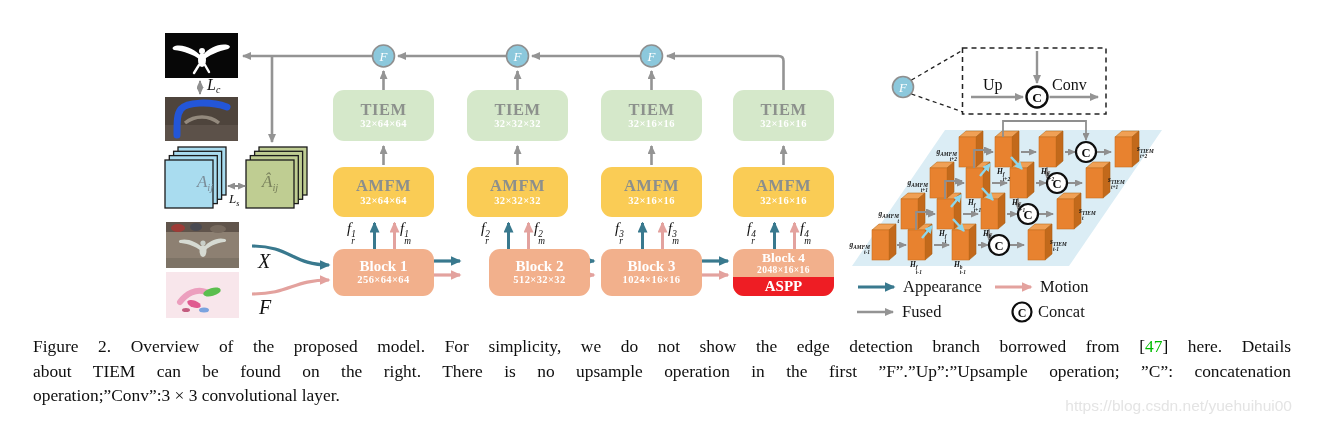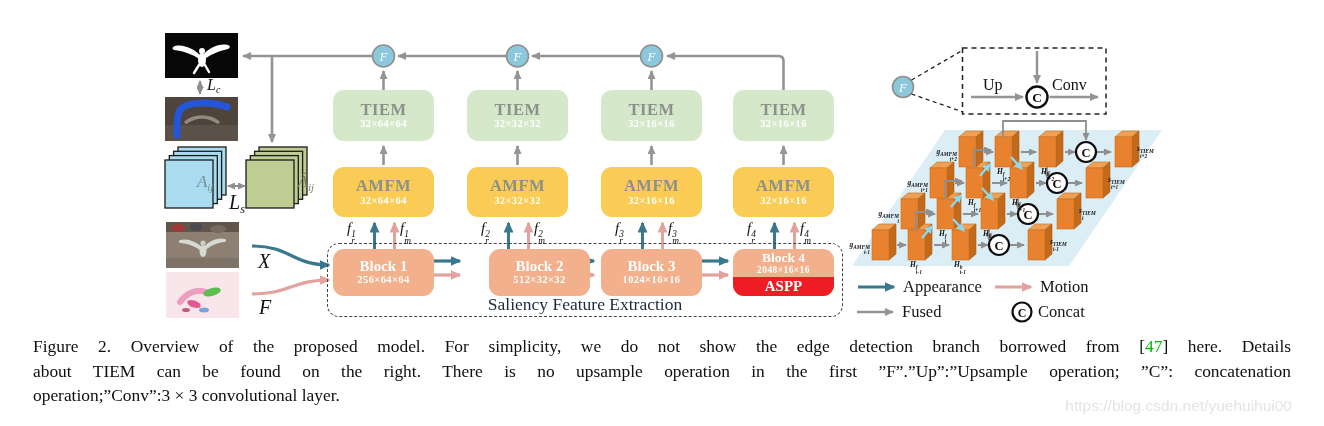--- a/index.html
+++ b/index.html
@@ -317,23 +317,20 @@
 <div class="pbox amfm" style="left:733px">
   <span class="t">AMFM</span>
   <span class="d">32×16×16</span>
 </div>
 <div class="pbox block block4" style="left:733px">
   <span class="t">Block 4</span>
   <span class="d">2048×16×16</span>
   <span class="aspp">ASPP</span>
 </div>
 
-<div class="sal-box">
-  <div class="sal-label">Saliency Feature Extraction</div>
-</div>
 
 <div class="m flabel" style="left:347px;top:220px"><span>f</span><span class="ss">
         <span>1</span>
         <span>r</span>
       </span></div>
 <div class="m flabel" style="left:400px;top:220px"><span>f</span><span class="ss">
         <span>1</span>
         <span>m</span>
       </span></div>
 <div class="m flabel" style="left:481px;top:220px"><span>f</span><span class="ss">
@@ -355,23 +352,23 @@
 <div class="m flabel" style="left:747px;top:220px"><span>f</span><span class="ss">
         <span>4</span>
         <span>r</span>
       </span></div>
 <div class="m flabel" style="left:800px;top:220px"><span>f</span><span class="ss">
         <span>4</span>
         <span>m</span>
       </span></div>
 
 <div class="m" style="left:207px;top:76px;font-size:16px"><span>L</span><span class="subonly">c</span></div>
-<div class="m" style="left:229px;top:191px;font-size:20px"><span>L</span><span class="subonly">s</span></div>
+<div class="m" style="left:229px;top:191px;font-size:13px"><span>L</span><span class="subonly">s</span></div>
 <div class="m stack-label" style="left:165px;top:172px;width:48px;text-align:center;color:#7A8C98"><span>A</span><span class="subonly">ij</span></div>
-<div class="m stack-label" style="left:246px;top:172px;width:52px;text-align:right;color:#79815C"><span>Â</span><span class="subonly">ij</span></div>
+<div class="m stack-label" style="left:246px;top:172px;width:52px;text-align:left;color:#79815C"><span>Â</span><span class="subonly">ij</span></div>
 <div class="m" style="left:258px;top:250px;font-size:20px">X</div>
 <div class="m" style="left:259px;top:296px;font-size:20px">F</div>
 
 <div class="dtxt" style="left:983px;top:76px">Up</div>
 <div class="dtxt" style="left:1052px;top:76px">Conv</div>
 
 <div class="m3" style="left:830px;top:240px;width:40px;text-align:right"><span>g</span><span class="ss">
         <span>AMFM</span>
         <span>t-1</span>
       </span></div>

